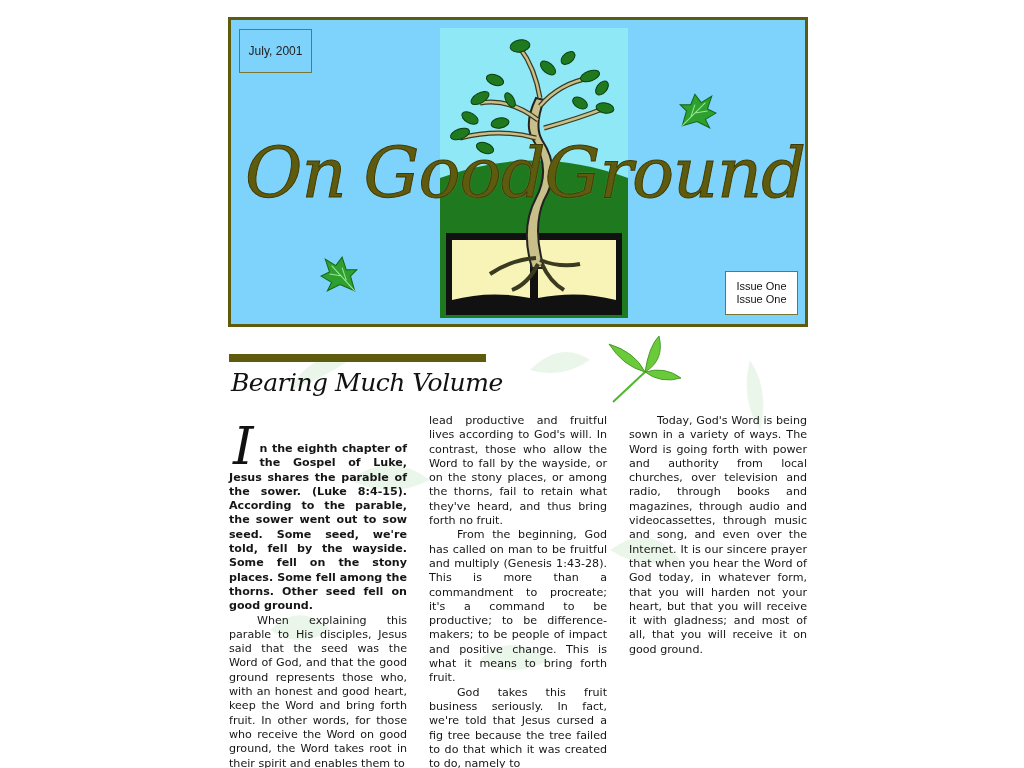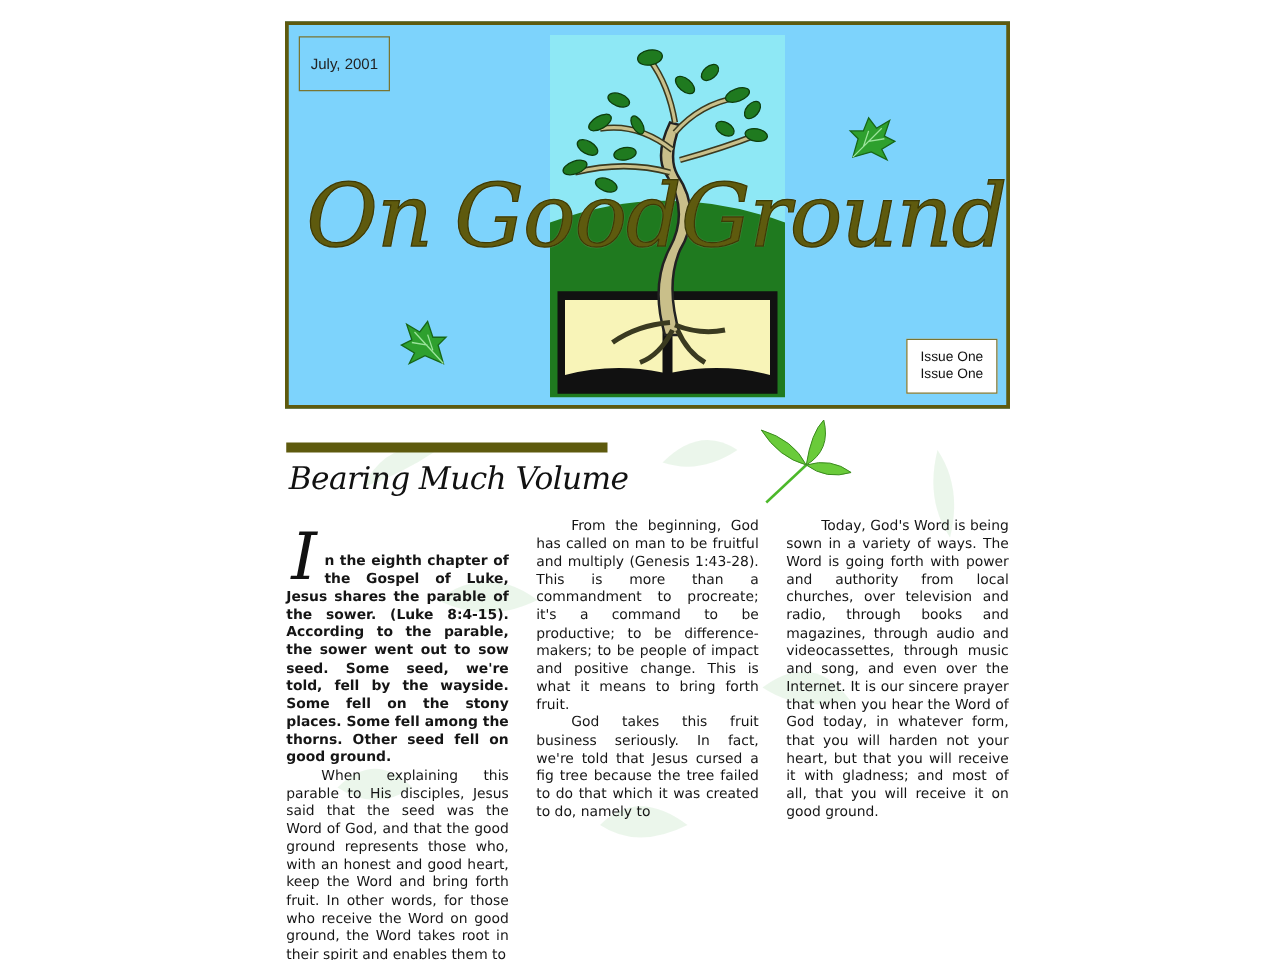--- a/index.html
+++ b/index.html
@@ -135,19 +135,20 @@
 </svg>
 <div class="headline">Bearing Much Volume</div>
 
 <div class="col col1">
   <span class="dropcap">I</span>
   <p class="lead">n the eighth chapter of the Gospel of Luke, Jesus shares the parable of the sower. (Luke 8:4-15). According to the parable, the sower went out to sow seed.  Some seed, we're told, fell by the wayside. Some fell on the stony places. Some fell among the thorns. Other seed fell on good ground.</p>
   <p class="indent">When explaining this parable to His disciples, Jesus said that the seed was the Word of God, and that the good ground represents those who, with an honest and good heart, keep the Word and bring forth fruit.  In other words, for those who receive the Word on good ground, the Word takes root in their spirit and enables them to</p>
 </div>
 
 <div class="col col2">
+  <p>lead productive and fruitful lives according to God's will.  In contrast, those who allow the Word to fall by the wayside, or on the stony places, or among the thorns, fail to retain what they've heard, and thus bring forth no fruit.</p>
   <p class="indent">From the beginning, God has called on man to be fruitful and multiply (Genesis 1:43-28). This is more than a commandment to procreate; it's a command to be productive; to be difference-makers; to be people of impact and positive change.  This is what it means to bring forth fruit.</p>
   <p class="indent">God takes this fruit business seriously.  In fact, we're told that Jesus cursed a fig tree because the tree failed to do that which it was created to do, namely to</p>
 </div>
 
 <div class="col col3">
   <p class="indent">Today, God's Word is being sown in a variety of ways.  The Word is going forth with power and authority from local churches, over television and radio, through books and magazines, through audio and videocassettes, through music and song, and even over the Internet.  It is our sincere prayer that when you hear the Word of God today, in whatever form, that you will harden not your heart, but that you will receive it with gladness; and most of all, that you will receive it on good ground.</p>
 </div>
 
 </body></html>

